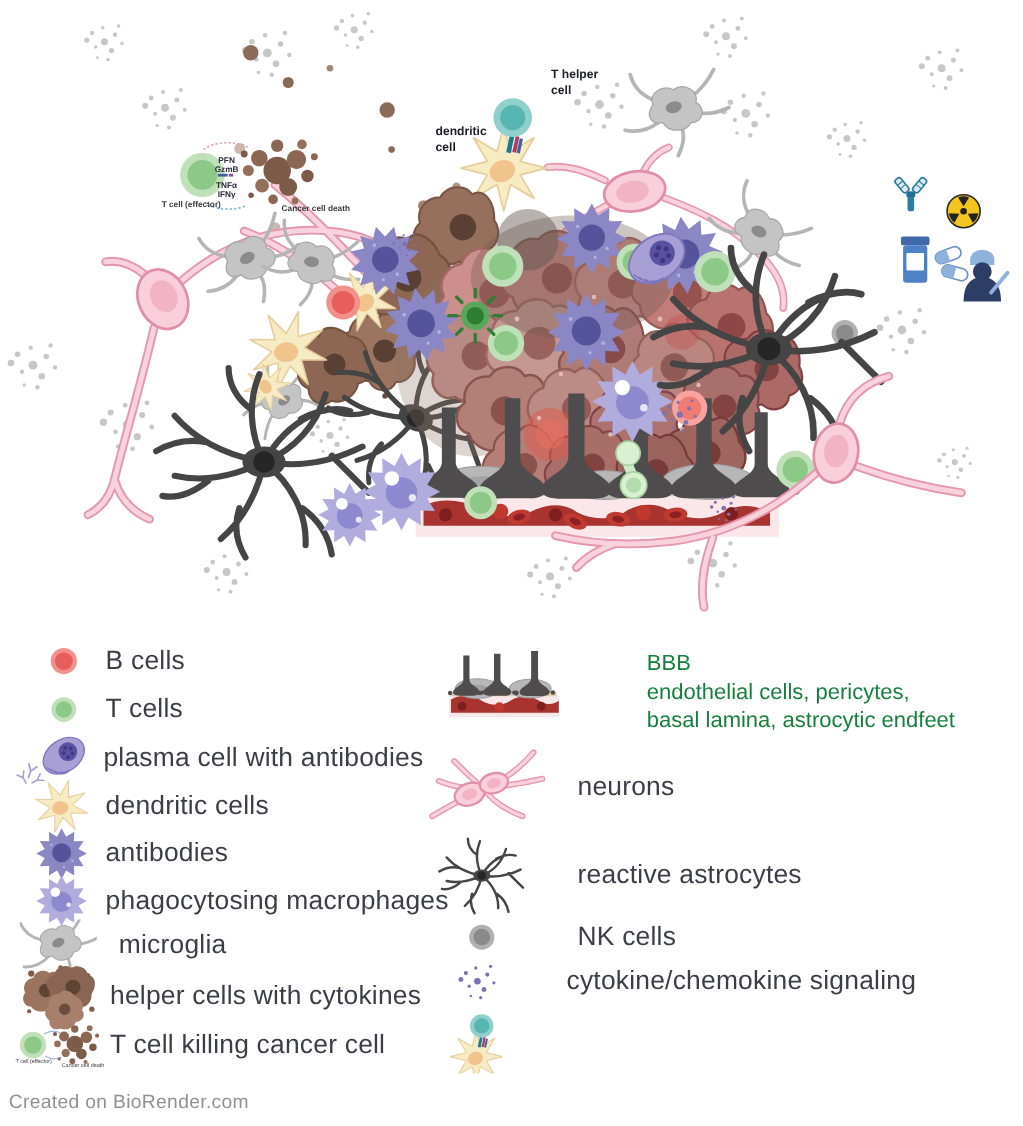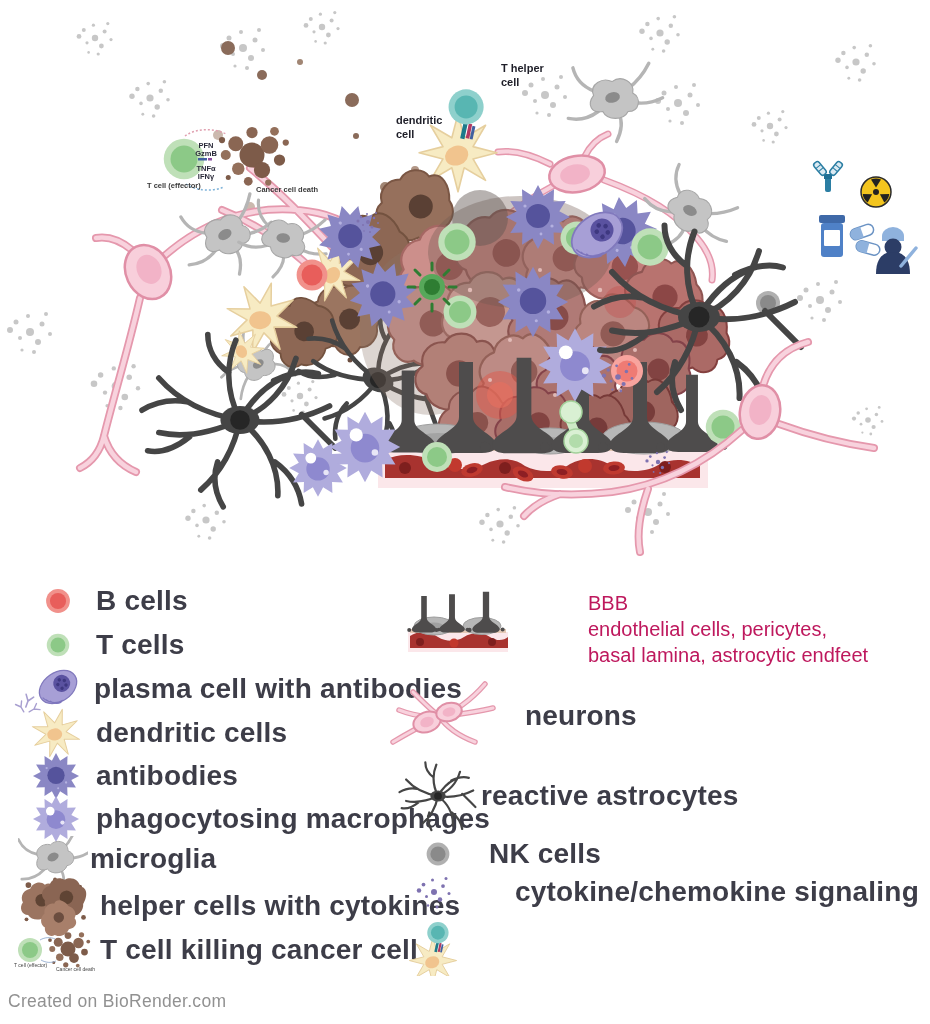--- a/index.html
+++ b/index.html
@@ -5,23 +5,23 @@
   html,body{margin:0;padding:0;background:#fff;}
   .page{position:relative;width:930px;height:1024px;background:#fff;overflow:hidden;
         font-family:"Liberation Sans",sans-serif;color:#3d3d48;border-radius:22px;}
   .scene{position:absolute;left:0;top:0;width:930px;height:565px;}
   .scene svg{position:absolute;left:0;top:0;}
   .scene-label{position:absolute;font-weight:600;color:#1e1e28;line-height:1.25;}
   .lab-md{font-size:11px;width:54px;}
   .lab-xs{font-size:7.5px;font-weight:700;color:#2a2a3a;text-align:center;}
   .lab-tag{font-size:7.5px;font-weight:600;color:#3a3a3a;}
   .legend-row{position:absolute;display:flex;align-items:center;}
-  .legend-label{font-size:28px;color:#3d3d48;letter-spacing:.2px;white-space:nowrap;font-weight:bold;}
+  .legend-label{font-size:24px;color:#3d3d48;letter-spacing:.2px;white-space:nowrap;}
   .legend-icon{position:relative;flex:0 0 auto;display:flex;align-items:center;justify-content:center;}
-  .bbb-lines div{font-size:20px;line-height:26px;color:#be185d;white-space:nowrap;}
+  .bbb-lines div{font-size:20px;line-height:26px;color:#15803d;white-space:nowrap;}
   .tinylab{position:absolute;font-size:5px;color:#444;white-space:nowrap;}
   .footer{position:absolute;left:8px;top:991px;font-size:17.5px;color:#919191;letter-spacing:.3px;}
 </style>
 </head>
 <body>
 
 <div class="page">
 
   <div class="scene">
     <svg width="930" height="565" viewBox="0 0 930 565">
@@ -569,21 +569,21 @@
       </span>
       <span class="legend-label" style="margin-left:12px">phagocytosing macrophages</span>
     </div>
 
     <div class="legend-row" style="left:18px;top:836px">
       <span class="legend-icon" style="width:70px;height:46px">
         <svg width="70" height="46" viewBox="-35 -23 70 46">
             <use href="#microgliaCell" transform="scale(0.9) rotate(-10)"></use>
           </svg>
       </span>
-      <span class="legend-label" style="margin-left:2px">microglia</span>
+      <span class="legend-label" style="margin-left:20px">microglia</span>
     </div>
 
     <div class="legend-row" style="left:16px;top:876px">
       <span class="legend-icon" style="width:78px;height:60px">
         <svg width="78" height="60" viewBox="-39 -30 78 60">
             <use href="#cancerTrio" transform="scale(0.95)"></use>
           </svg>
       </span>
       <span class="legend-label" style="margin-left:6px">helper cells with cytokines</span>
     </div>
@@ -640,30 +640,30 @@
       </span>
       <span class="legend-label" style="margin-left:22px">neurons</span>
     </div>
 
     <div class="legend-row" style="left:395px;top:758px">
       <span class="legend-icon" style="width:86px;height:76px">
         <svg width="86" height="76" viewBox="-43 -38 86 76">
             <use href="#astro" transform="scale(0.55)"></use>
           </svg>
       </span>
-      <span class="legend-label" style="">reactive astrocytes</span>
+      <span class="legend-label" style="margin-left:44px">reactive astrocytes</span>
     </div>
 
     <div class="legend-row" style="left:424px;top:838px">
       <span class="legend-icon" style="width:28px;height:28px">
         <svg width="28" height="28" viewBox="-14 -14 28 28">
             <use href="#nkcell" transform="scale(0.95)"></use>
           </svg>
       </span>
-      <span class="legend-label" style="margin-left:37px">NK cells</span>
+      <span class="legend-label" style="margin-left:73px">NK cells</span>
     </div>
 
     <div class="legend-row" style="left:412px;top:874px">
       <span class="legend-icon" style="width:44px;height:36px">
         <svg width="44" height="36" viewBox="-22 -18 44 36">
             <g fill="#7e72b0">
               <use href="#dots" transform="scale(0.75)"></use>
             </g>
           </svg>
       </span>

